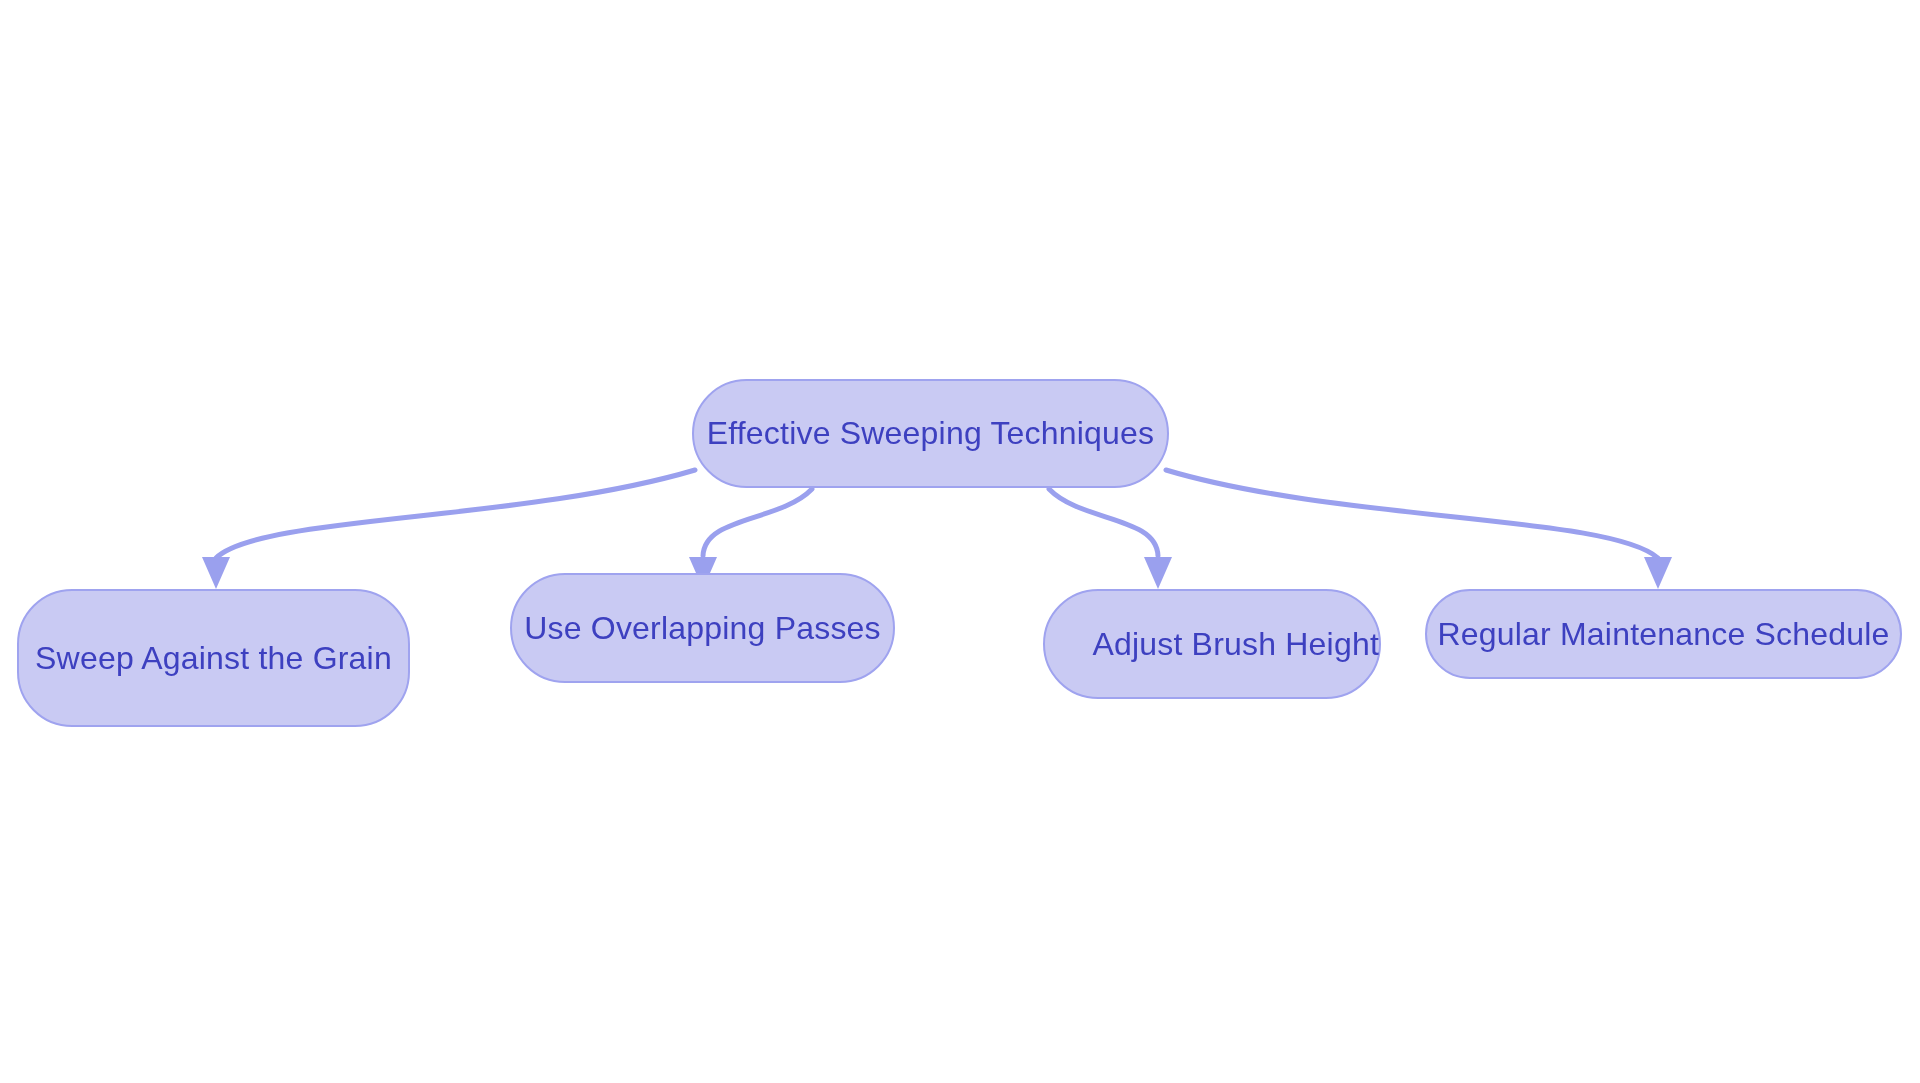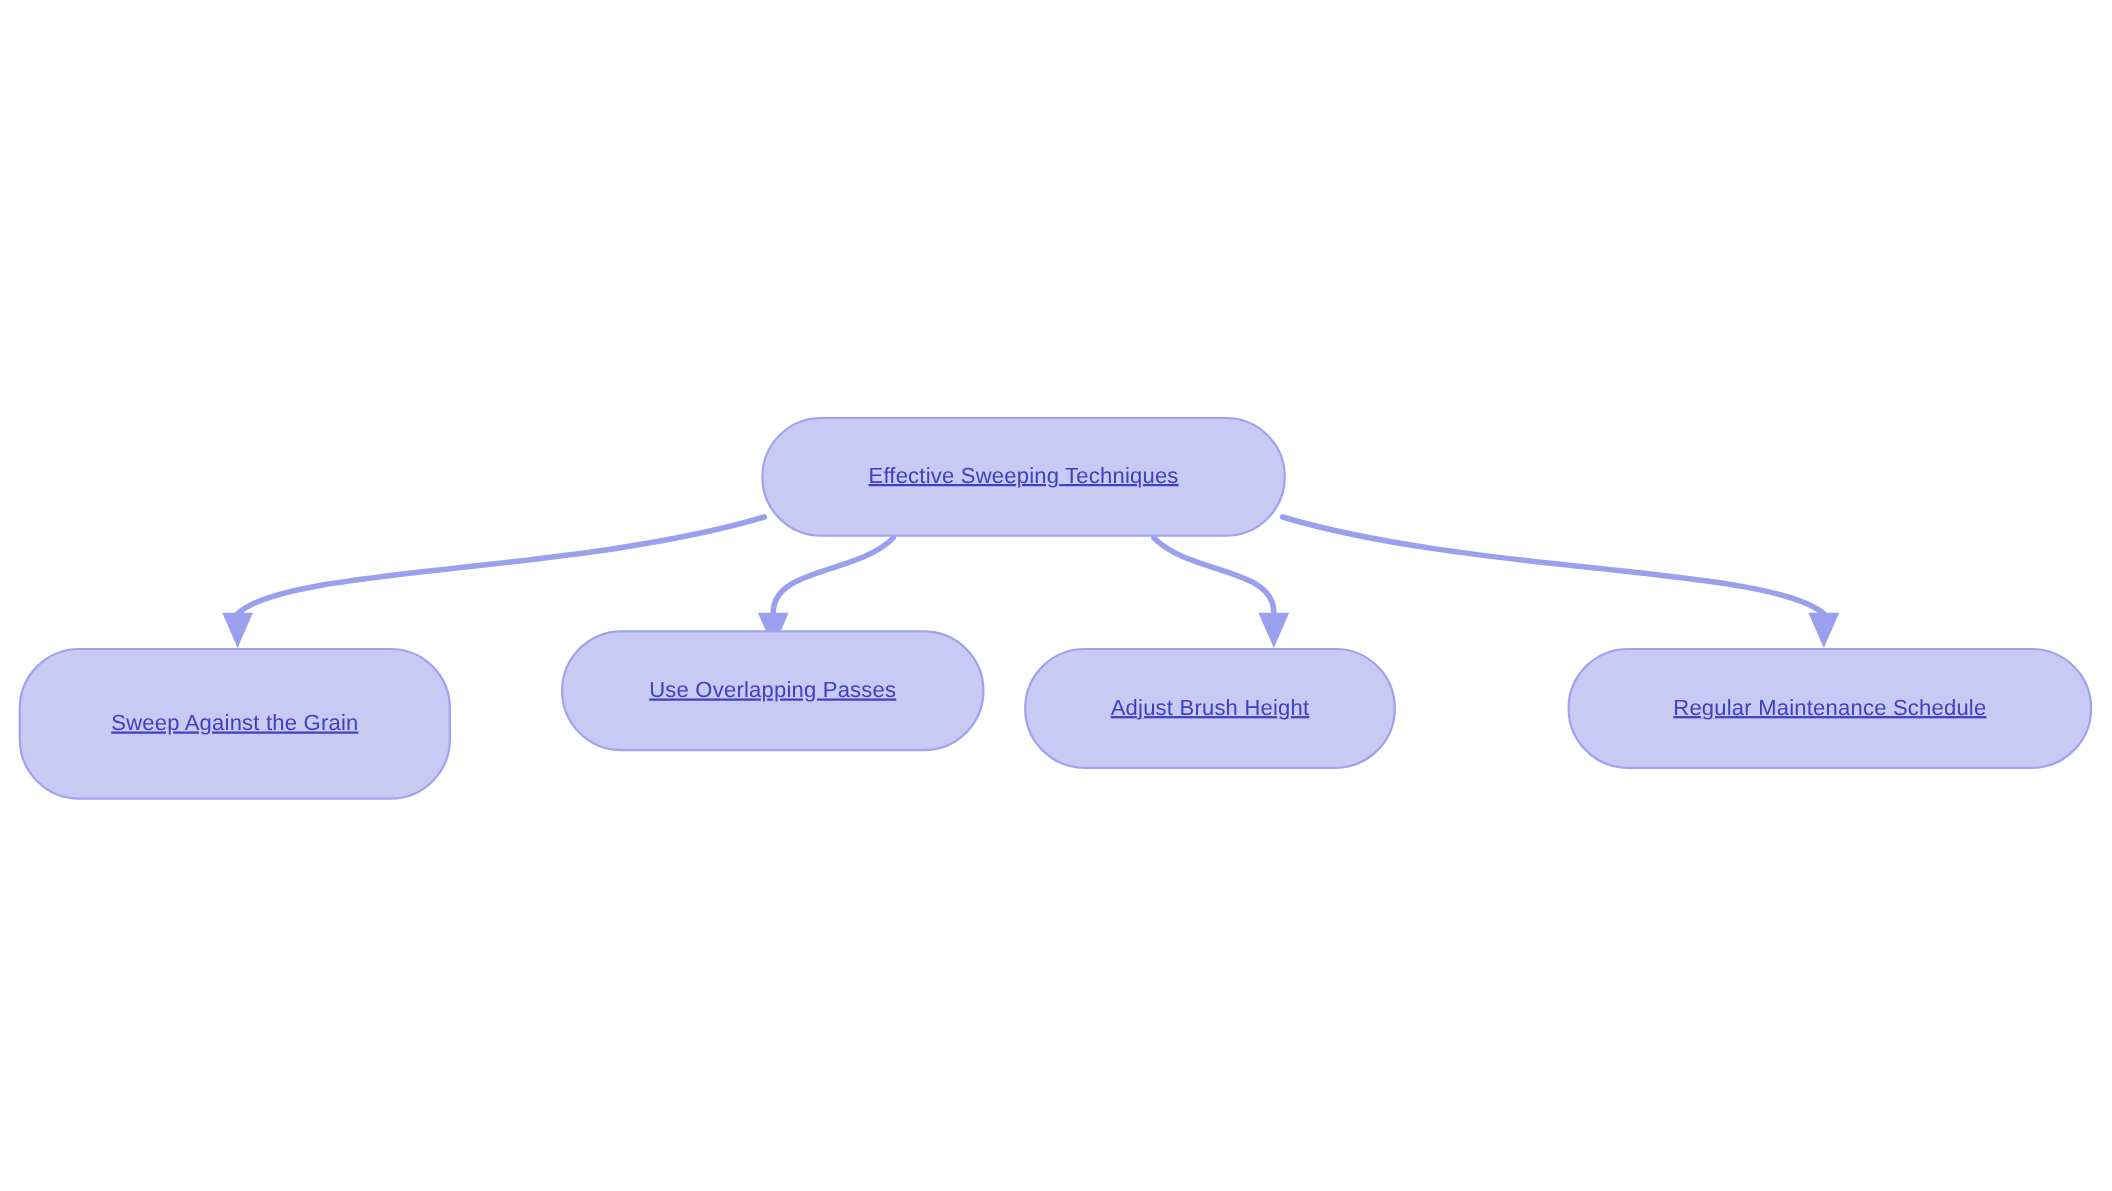--- a/index.html
+++ b/index.html
@@ -39,31 +39,30 @@
   }
   .node {
     position: absolute;
     background: var(--node-fill);
     border: 2px solid var(--node-border);
     border-radius: 55px;
     display: flex;
     align-items: center;
     justify-content: center;
     color: var(--node-text);
-    font-size: 20px;
+    font-size: 32px;
     letter-spacing: 0.2px;
     white-space: nowrap;
     text-align: center;
-    text-decoration: underline;
   }
   .node-root   { left: 692px;  top: 379px; width: 477px; height: 109px; }
   .node-child1 { left: 17px;   top: 589px; width: 393px; height: 138px; }
   .node-child2 { left: 510px;  top: 573px; width: 385px; height: 110px; }
-  .node-child3 { left: 931px;  top: 589px; width: 338px; height: 110px; }
-  .node-child4 { left: 1425px; top: 589px; width: 477px; height: 110px; }
+  .node-child3 { left: 1043px;  top: 589px; width: 338px; height: 110px; justify-content: flex-end; }
+  .node-child4 { left: 1425px; top: 589px; width: 477px; height: 90px; }
 </style>
 </head>
 <body>
 
 <div class="canvas">
 
   <svg class="edges" viewBox="0 0 1920 1083" xmlns="http://www.w3.org/2000/svg">
 
     <path class="edge-path" d="M 695,470 C 520,522 260,515 216,558"></path>
     <polygon class="edge-head" points="202,557 230,557 216,589"></polygon>

